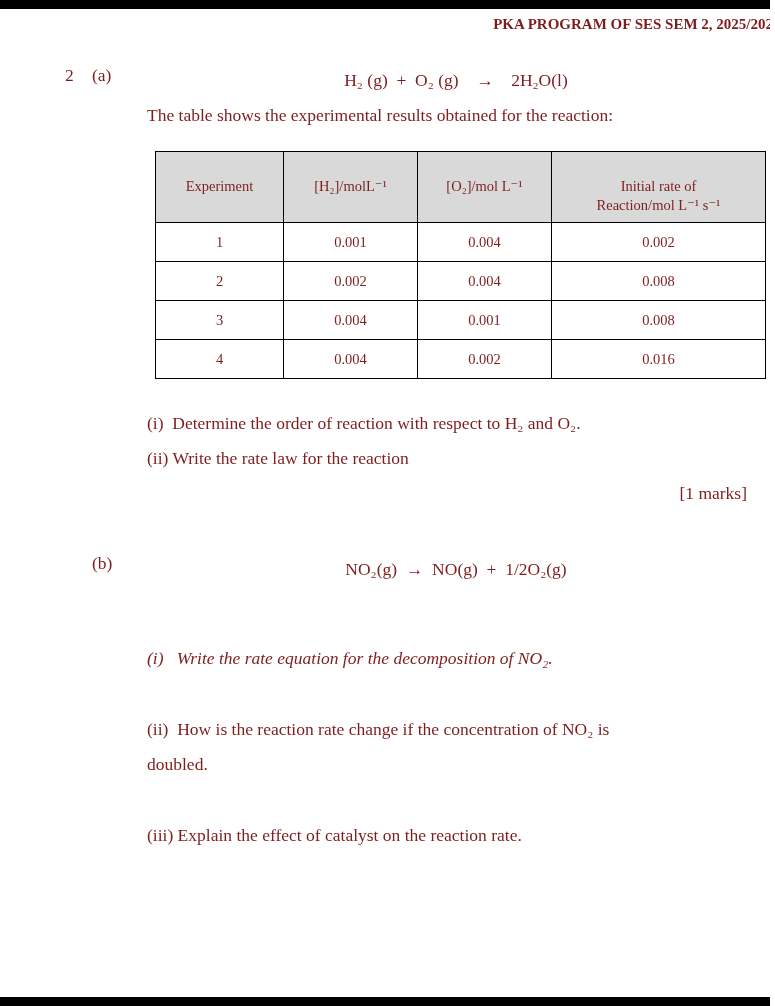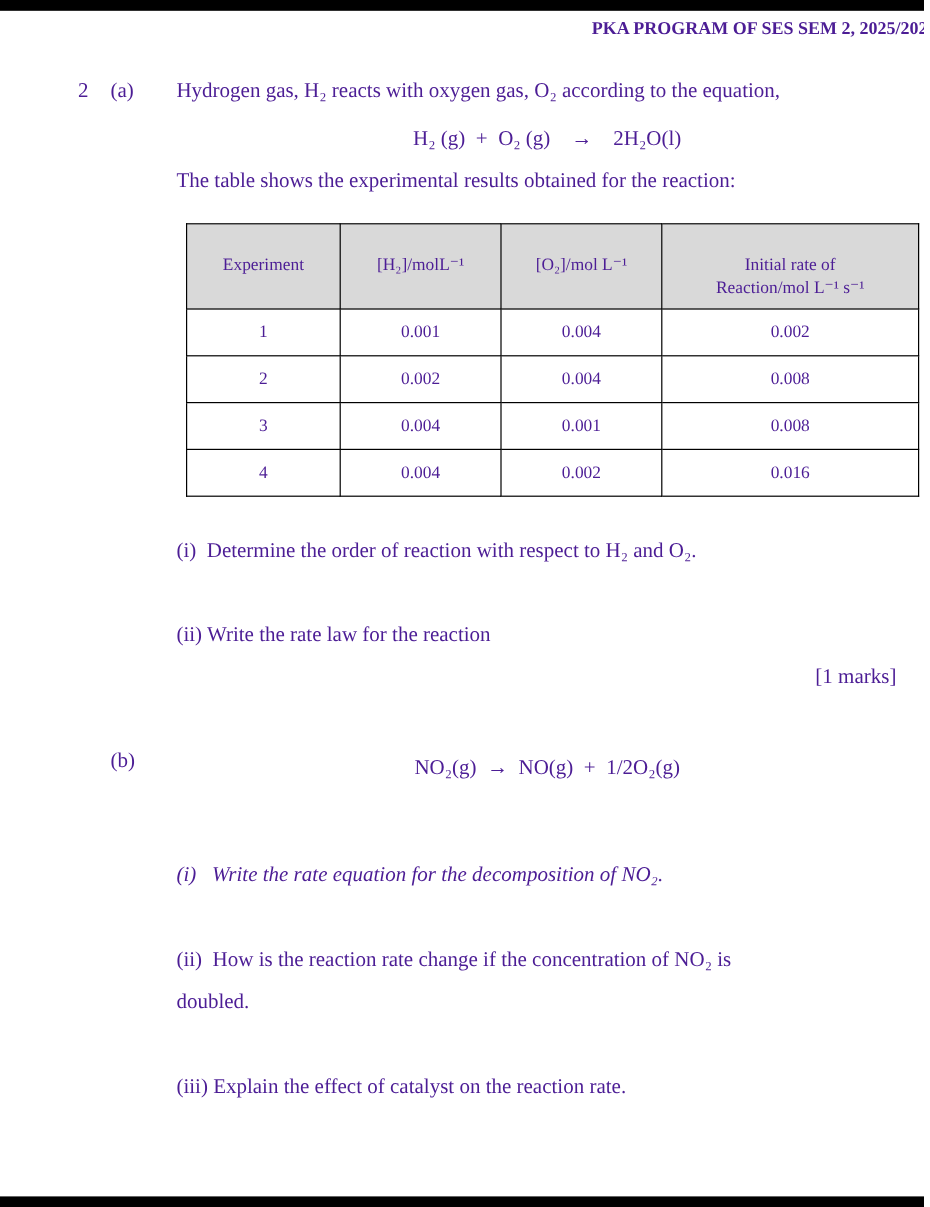--- a/index.html
+++ b/index.html
@@ -2,21 +2,21 @@
 <html><head>
 <meta charset="utf-8">
 <style>
   html,body{margin:0;padding:0;background:#fff;}
   .page{
     position:relative;
     width:770px;height:1006px;
     background:#ffffff;
     overflow:hidden;
     font-family:"Liberation Serif","DejaVu Serif",serif;
-    color:#4c1d95;
+    color:#7f1d1d;
   }
   .edge-bar{position:absolute;left:0;width:775px;height:9px;background:#000;}
   .edge-bar.top{top:0;}
   .edge-bar.bottom{bottom:0;}
   .doc-header{
     margin-top:14px;
     text-align:right;
     font-weight:700;
     font-size:15px;
     line-height:20px;
@@ -54,42 +54,41 @@
     white-space:pre-line;
     height:38px;
   }
   .results-table td{
     vertical-align:middle;
     padding:0 6px;
     height:38px;
     background:#fff;
   }
   .subq-i{margin-top:27px;}
-  .gap2{margin-top:35px;}
+  .gap2{}
   .gap2b{margin-top:54px;font-style:italic;}
   .gap2c{margin-top:36px;}
   .marks{text-align:right;padding-right:18px;margin:0;}
 </style>
 </head>
 <body>
 
 <div class="page">
 
   <div class="edge-bar top"></div>
 
   <div class="doc-header">
     <span>PKA PROGRAM OF SES SEM 2, 2025/202</span>
   </div>
 
   <div class="q-row first">
     <div class="q-num">2</div>
     <div class="q-part">(a)</div>
     <div class="q-content">
 
-      <p class="body-text">Hydrogen gas, H₂ reacts with oxygen gas, O₂ according to the equation,</p>
 
       <p class="equation">H₂ (g)  +  O₂ (g)    →    2H₂O(l)</p>
 
       <p class="body-text">The table shows the experimental results obtained for the reaction:</p>
 
       <table class="results-table">
         <colgroup>
           <col style="width:128px">
             <col style="width:134px">
             <col style="width:134px">

